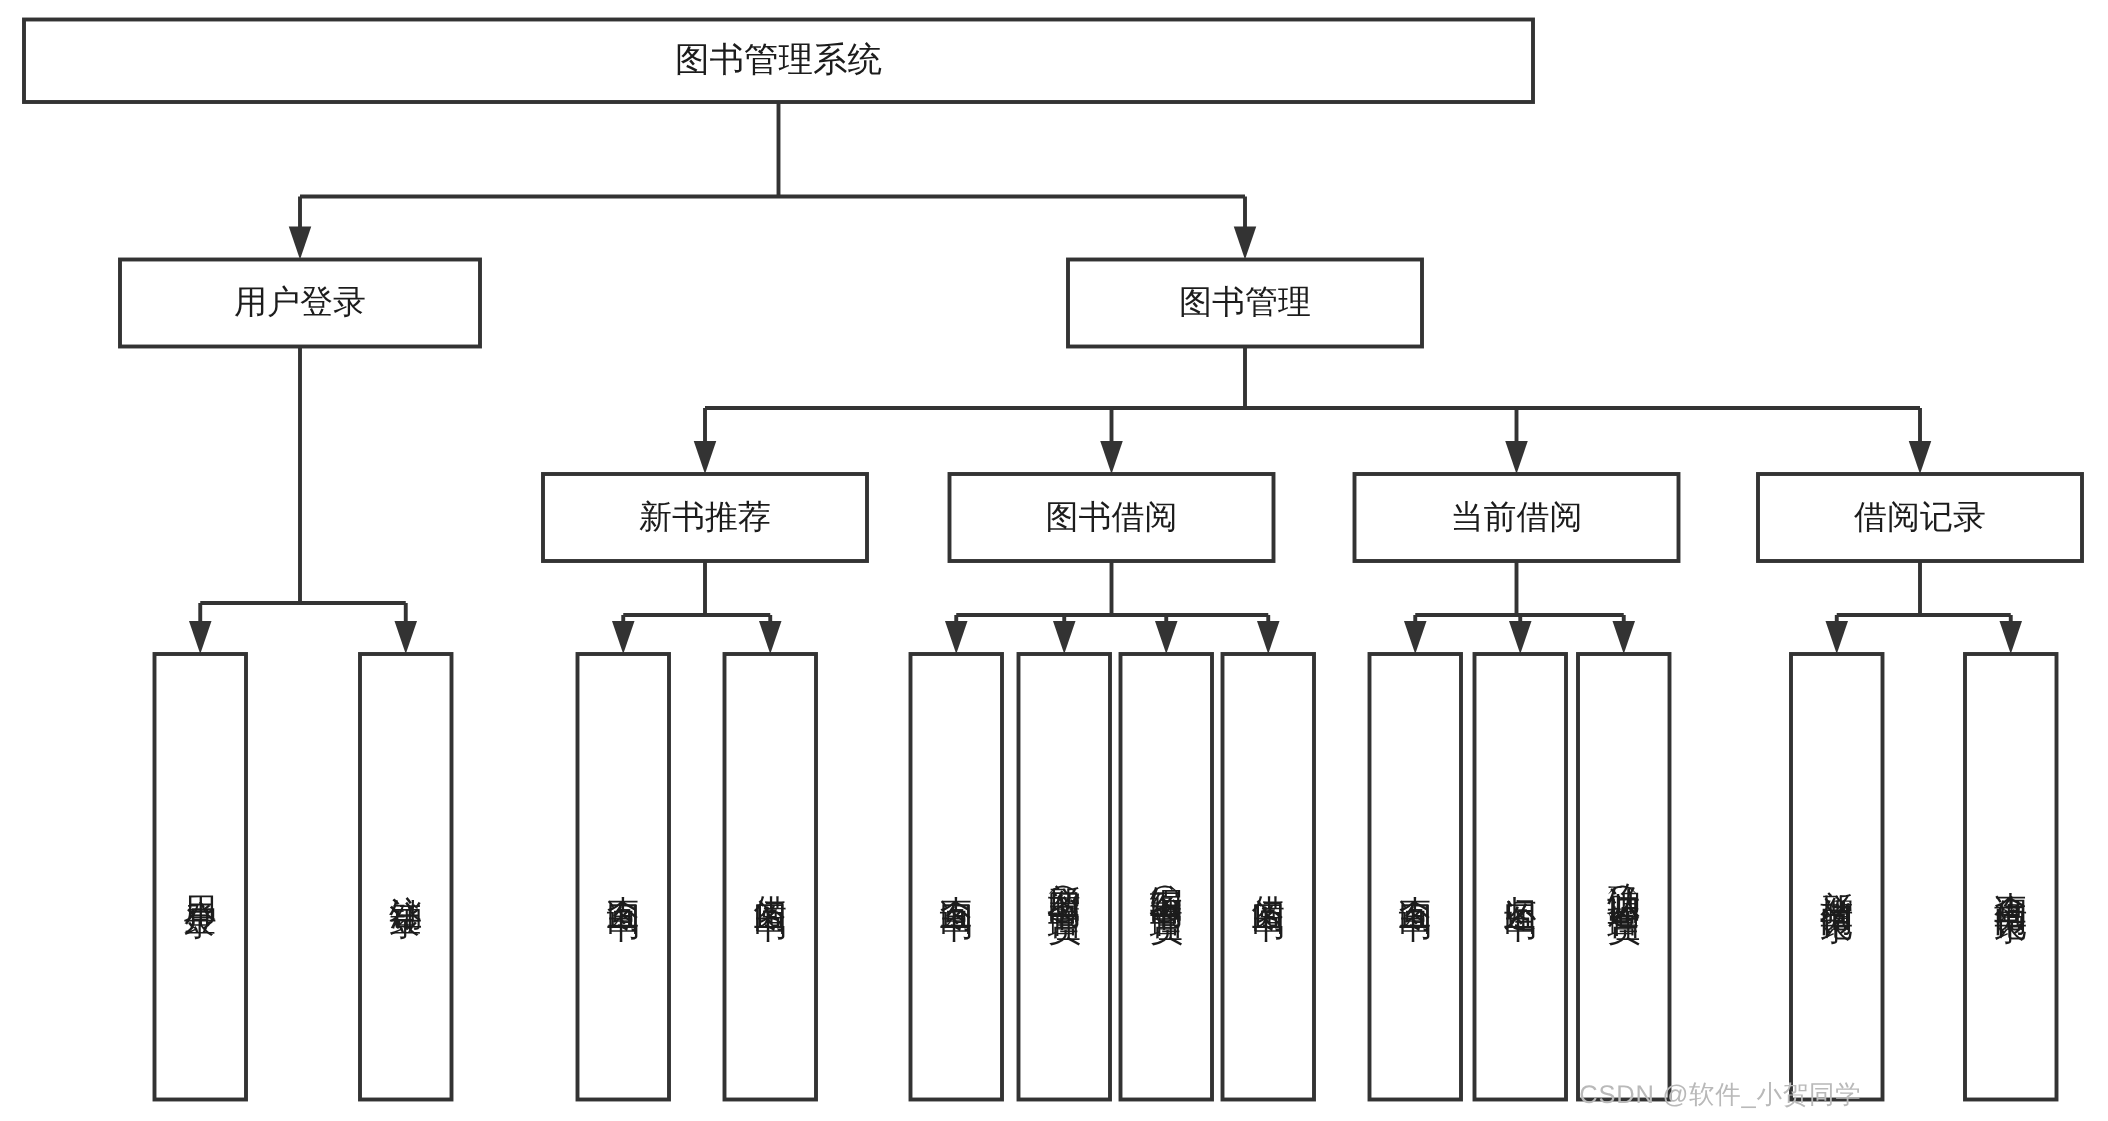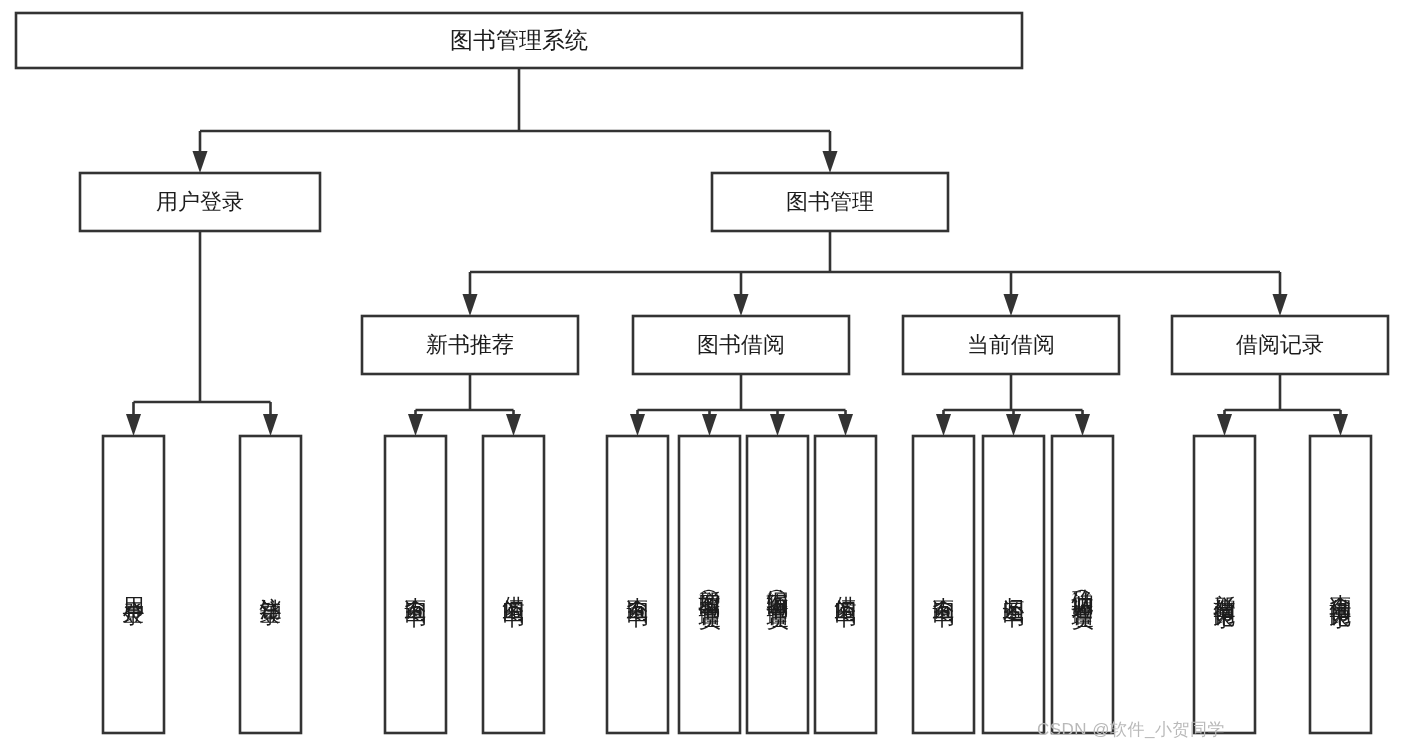--- a/index.html
+++ b/index.html
@@ -67,21 +67,21 @@
     font-family: "Liberation Sans", "DejaVu Sans", sans-serif;
     font-size: 22px;
     line-height: 1.18;
     letter-spacing: 3px;
     color: #1c1c1c;
     white-space: nowrap;
     text-align: center;
   }
   .watermark {
     position: absolute;
-    right: 28px;
+    right: 12px;
     bottom: 6px;
     font-family: "Liberation Sans", "DejaVu Sans", sans-serif;
     font-size: 17px;
     color: #b9b9b9;
     letter-spacing: 0.5px;
     user-select: none;
     white-space: nowrap;
   }
 </style>
 </head>

